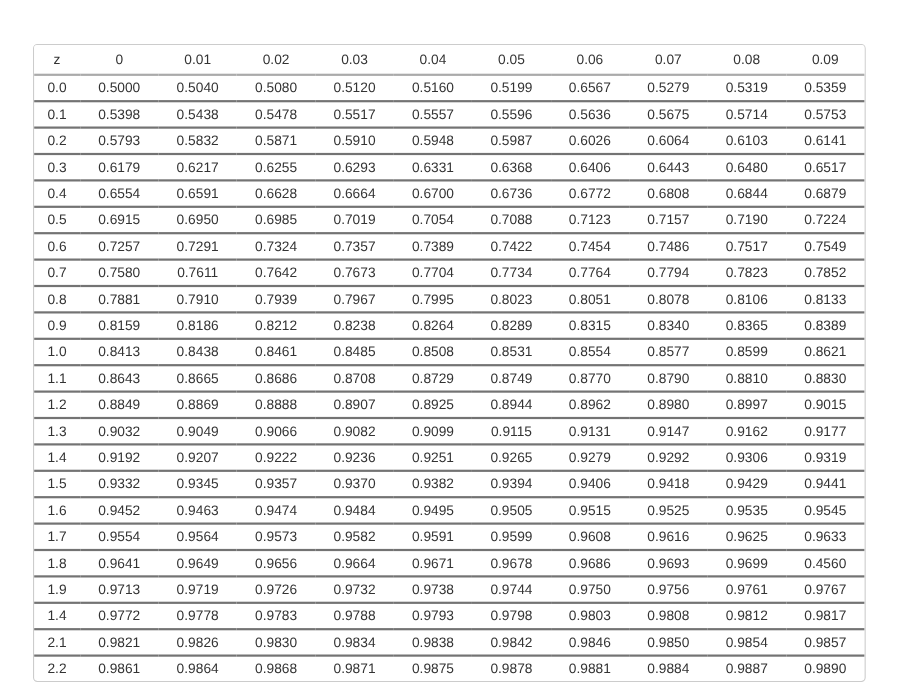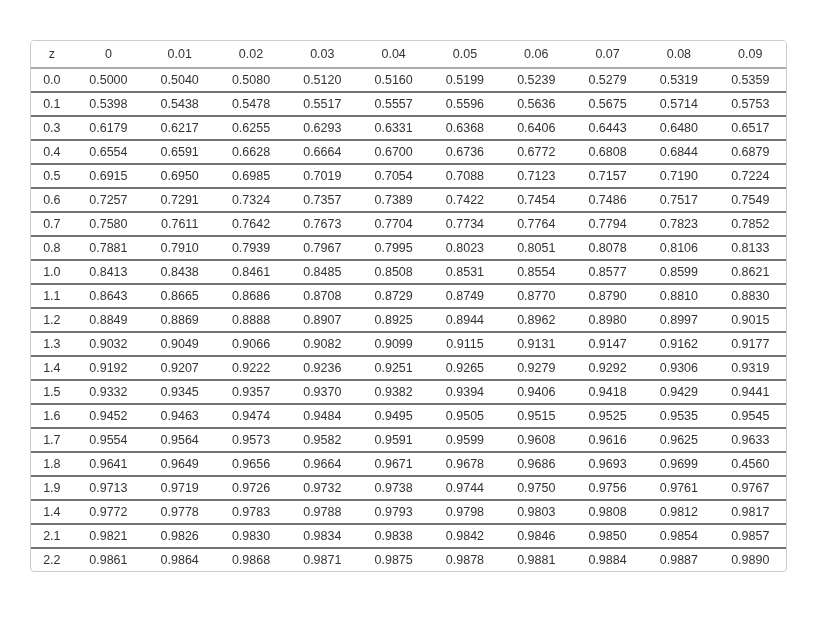--- a/index.html
+++ b/index.html
@@ -77,39 +77,52 @@
     </thead>
     <tbody>
     <tr>
           <td>0.0</td>
           <td>0.5000</td>
           <td>0.5040</td>
           <td>0.5080</td>
           <td>0.5120</td>
           <td>0.5160</td>
           <td>0.5199</td>
-          <td>0.5239</td>
+          <td>0.6567</td>
           <td>0.5279</td>
           <td>0.5319</td>
           <td>0.5359</td>
         </tr>
         <tr>
           <td>0.1</td>
           <td>0.5398</td>
           <td>0.5438</td>
           <td>0.5478</td>
           <td>0.5517</td>
           <td>0.5557</td>
           <td>0.5596</td>
           <td>0.5636</td>
           <td>0.5675</td>
           <td>0.5714</td>
           <td>0.5753</td>
         </tr>
         <tr>
+          <td>0.2</td>
+          <td>0.5793</td>
+          <td>0.5832</td>
+          <td>0.5871</td>
+          <td>0.5910</td>
+          <td>0.5948</td>
+          <td>0.5987</td>
+          <td>0.6026</td>
+          <td>0.6064</td>
+          <td>0.6103</td>
+          <td>0.6141</td>
+        </tr>
+        <tr>
           <td>0.3</td>
           <td>0.6179</td>
           <td>0.6217</td>
           <td>0.6255</td>
           <td>0.6293</td>
           <td>0.6331</td>
           <td>0.6368</td>
           <td>0.6406</td>
           <td>0.6443</td>
           <td>0.6480</td>
@@ -174,20 +187,33 @@
           <td>0.7939</td>
           <td>0.7967</td>
           <td>0.7995</td>
           <td>0.8023</td>
           <td>0.8051</td>
           <td>0.8078</td>
           <td>0.8106</td>
           <td>0.8133</td>
         </tr>
         <tr>
+          <td>0.9</td>
+          <td>0.8159</td>
+          <td>0.8186</td>
+          <td>0.8212</td>
+          <td>0.8238</td>
+          <td>0.8264</td>
+          <td>0.8289</td>
+          <td>0.8315</td>
+          <td>0.8340</td>
+          <td>0.8365</td>
+          <td>0.8389</td>
+        </tr>
+        <tr>
           <td>1.0</td>
           <td>0.8413</td>
           <td>0.8438</td>
           <td>0.8461</td>
           <td>0.8485</td>
           <td>0.8508</td>
           <td>0.8531</td>
           <td>0.8554</td>
           <td>0.8577</td>
           <td>0.8599</td>

